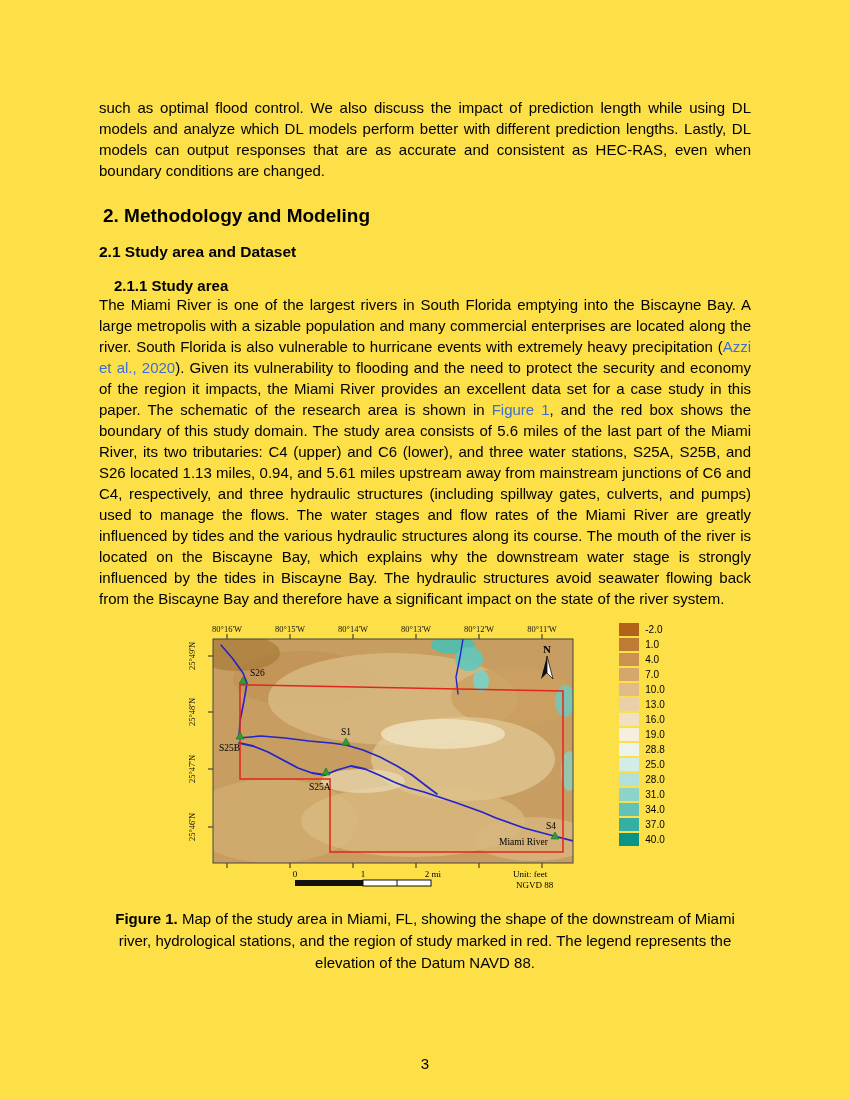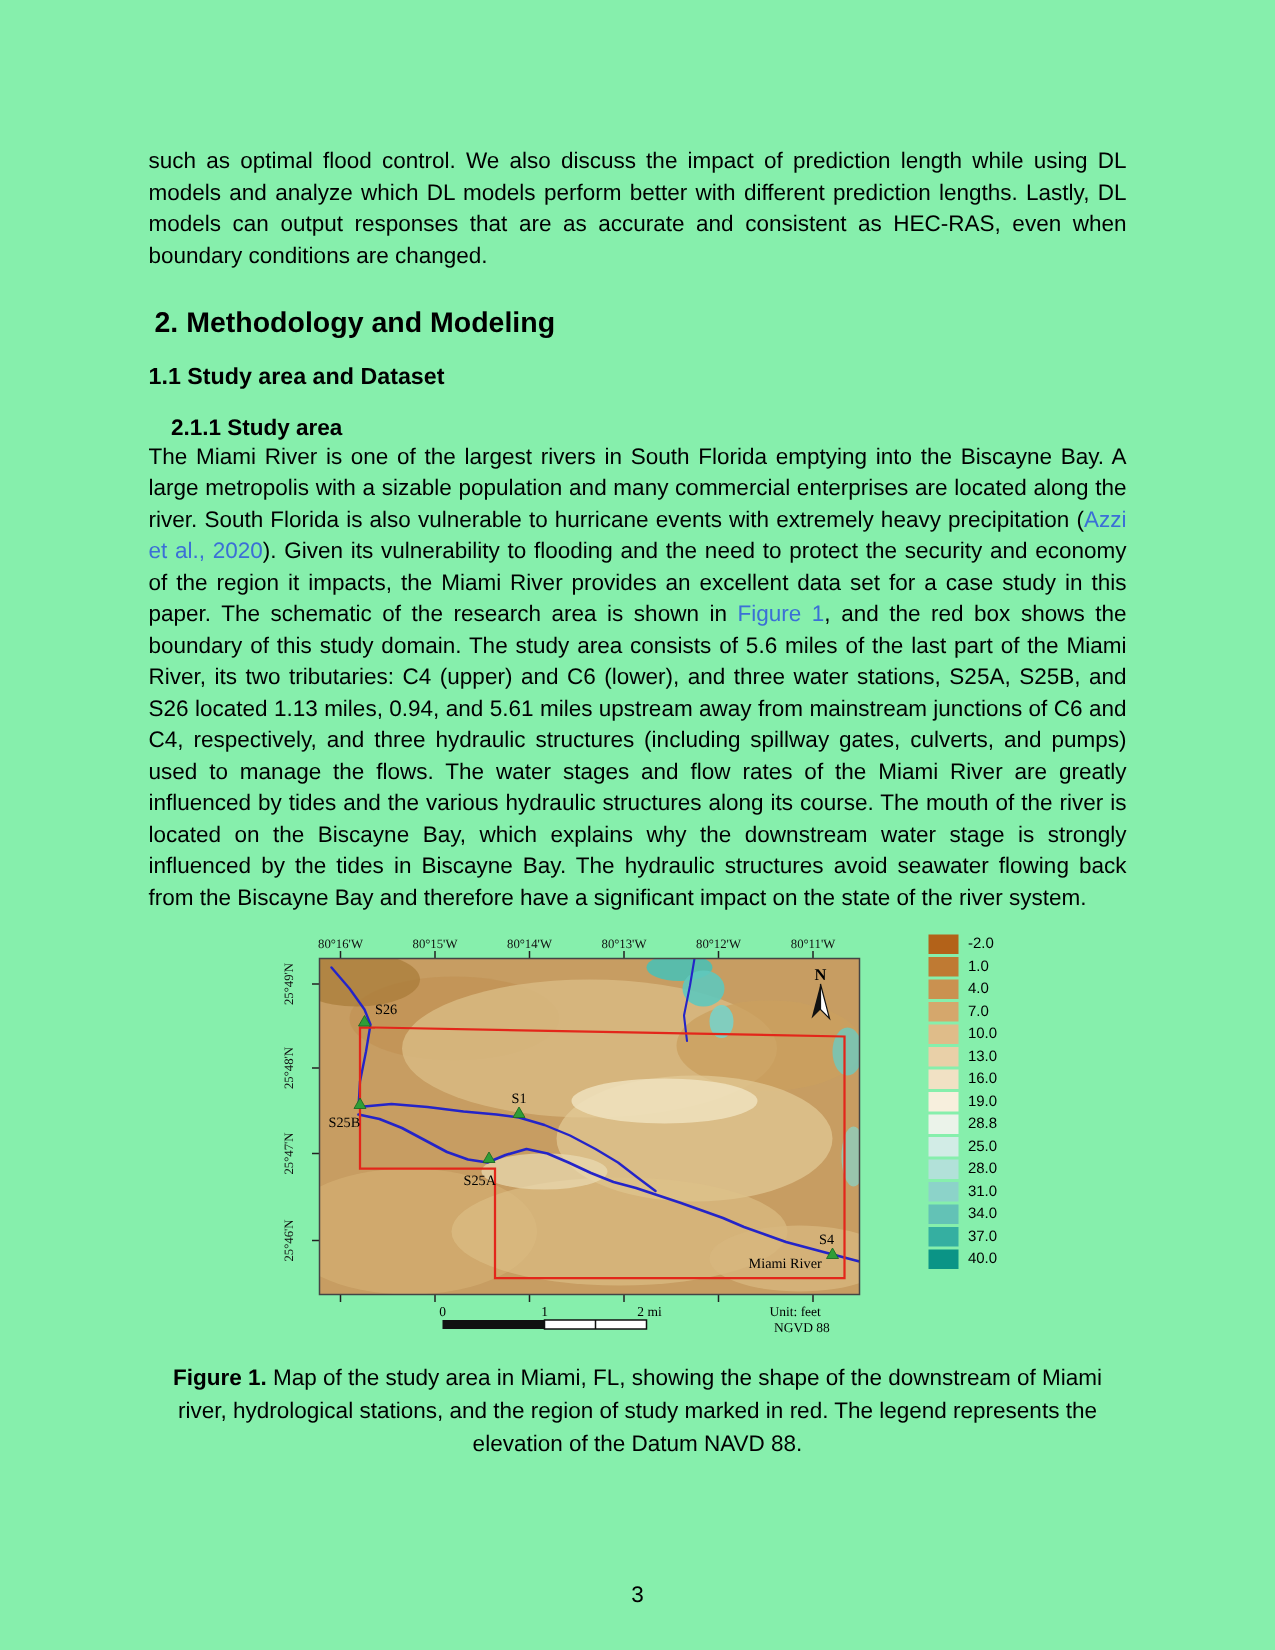--- a/index.html
+++ b/index.html
@@ -1,18 +1,18 @@
 <!DOCTYPE html>
 <html><head>
 <meta charset="utf-8">
 <style>
   * { margin:0; padding:0; box-sizing:border-box; }
   html,body { background:#fff; }
   body { font-family:"Liberation Sans", sans-serif; color:#000; }
-  .page { position:relative; width:850px; height:1100px; margin:0 auto; background:#86efac;
+  .page { position:relative; width:850px; height:1100px; margin:0 auto; background:#fde047;
           padding:97px 99px 0 99px; overflow:hidden; }
   .body-text { font-size:15px; line-height:1.4; text-align:justify; }
   .section-heading { font-size:19px; font-weight:bold; margin:24px 0 12px 4px; }
   .sub-heading { font-size:15.5px; font-weight:bold; margin:16px 0 14px 0; }
   .subsub-heading { font-size:15px; font-weight:bold; margin:16px 0 0 15px; }
   .ref-link { color:#3b6fd6; text-decoration:none; cursor:pointer; }
   figure { margin-top:14px; }
   .fig-row { display:flex; justify-content:center; align-items:flex-start; gap:24px; }
   .legend { display:flex; flex-direction:column; gap:2px; }
   .legend-row { display:flex; align-items:center; gap:6px; }
@@ -29,21 +29,21 @@
 </head>
 <body>
 
 <div class="page">
 
   <p class="body-text">such as optimal flood control. We also discuss the impact of prediction length while using DL models and analyze which DL models perform better with different prediction lengths. Lastly, DL models can output responses that are as accurate and consistent as HEC-RAS, even when boundary conditions are changed.</p>
 
   <h1 class="section-heading">2. Methodology and Modeling</h1>
 
 
-  <h2 class="sub-heading">1.1 Study area and Dataset</h2>
+  <h2 class="sub-heading">2.1 Study area and Dataset</h2>
 
   <h3 class="subsub-heading">2.1.1 Study area</h3>
 
   <p class="body-text"><span>The Miami River is one of the largest rivers in South Florida emptying into the Biscayne Bay. A large metropolis with a sizable population and many commercial enterprises are located along the river. South Florida is also vulnerable to hurricane events with extremely heavy precipitation (</span><a class="ref-link">Azzi et al., 2020</a><span>). Given its vulnerability to flooding and the need to protect the security and economy of the region it impacts, the Miami River provides an excellent data set for a case study in this paper. The schematic of the research area is shown in </span><a class="ref-link">Figure 1</a><span>, and the red box shows the boundary of this study domain. The study area consists of 5.6 miles of the last part of the Miami River, its two tributaries: C4 (upper) and C6 (lower), and three water stations, S25A, S25B, and S26 located 1.13 miles, 0.94, and 5.61 miles upstream away from mainstream junctions of C6 and C4, respectively, and three hydraulic structures (including spillway gates, culverts, and pumps) used to manage the flows. The water stages and flow rates of the Miami River are greatly influenced by tides and the various hydraulic structures along its course. The mouth of the river is located on the Biscayne Bay, which explains why the downstream water stage is strongly influenced by the tides in Biscayne Bay. The hydraulic structures avoid seawater flowing back from the Biscayne Bay and therefore have a significant impact on the state of the river system.</span></p>
 
   <figure>
     <div class="fig-row">
 
       <svg class="map-svg" width="410" height="272" viewBox="0 0 410 272" xmlns="http://www.w3.org/2000/svg">
 

